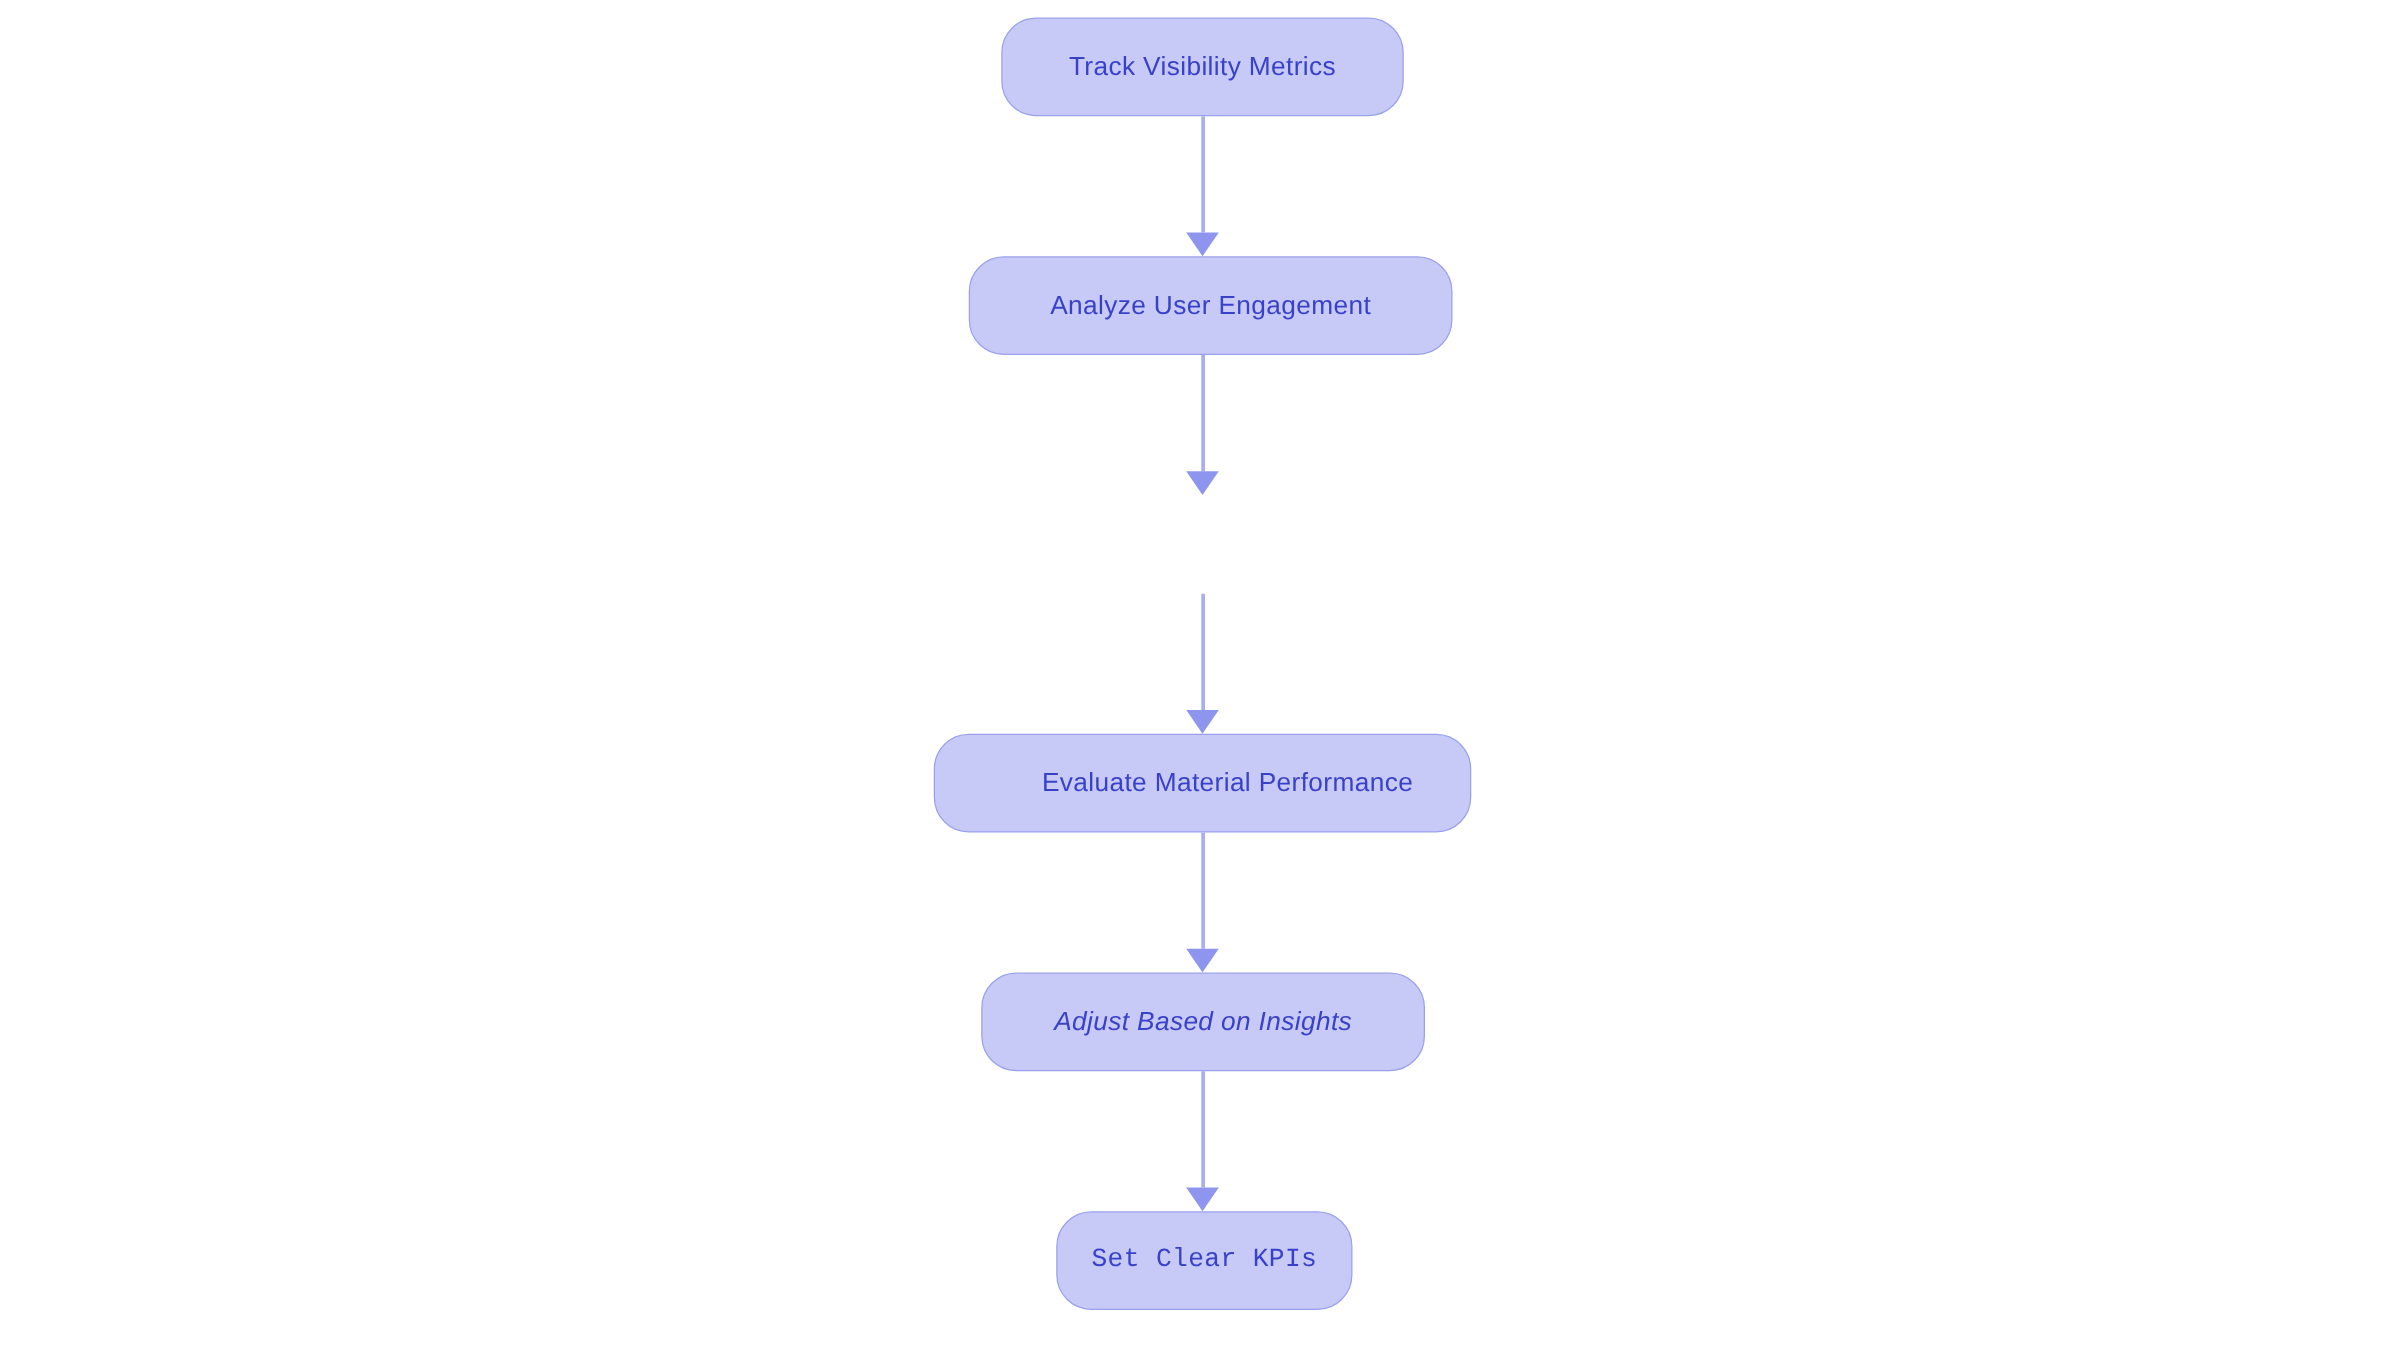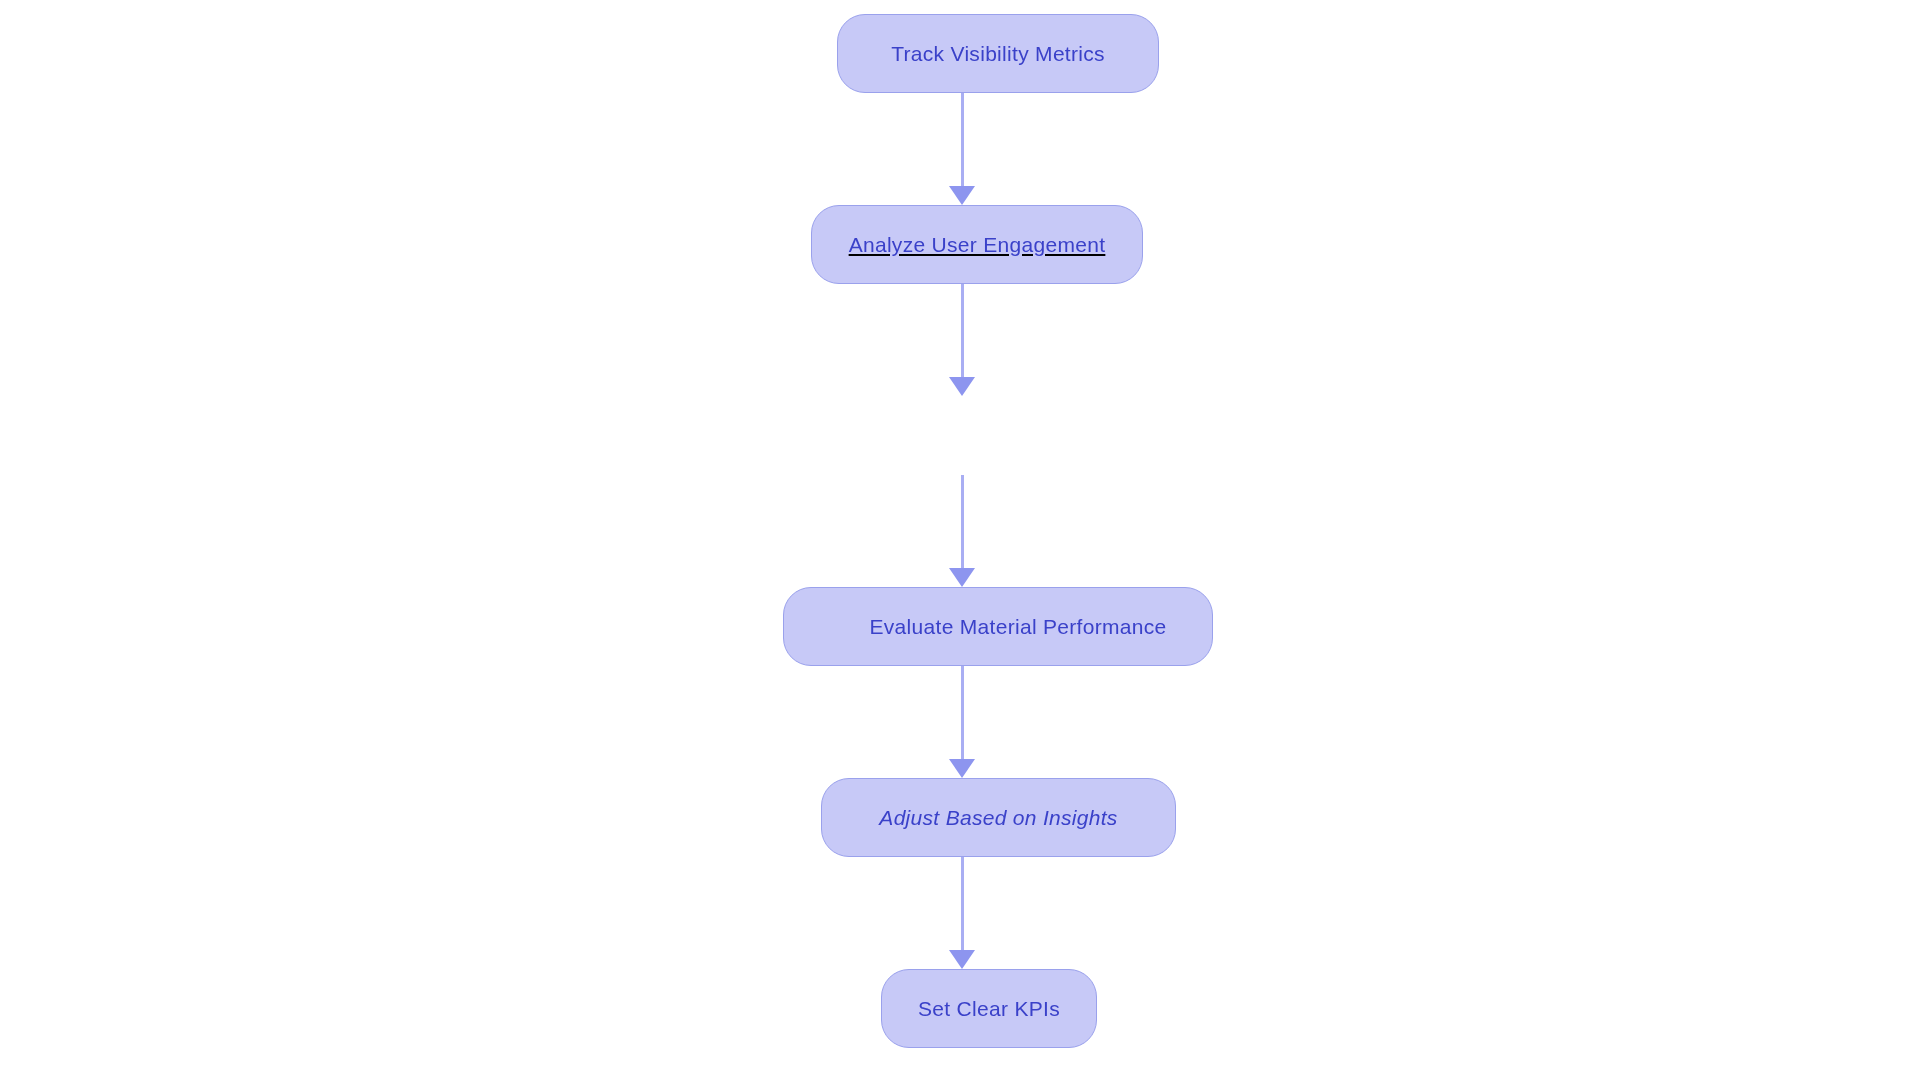--- a/index.html
+++ b/index.html
@@ -18,21 +18,20 @@
   .flow-node {
     position: absolute;
     height: 79px;
     border-radius: 28px;
     background: var(--node-fill, #c7c9f7);
     border: 1.5px solid var(--node-border, #9aa1ec);
     box-sizing: border-box;
     display: flex;
     align-items: center;
     justify-content: center;
-    margin-left: 36px;
   }
   .flow-node .node-label {
     color: var(--node-text, #3a41c9);
     font-size: 21px;
     font-weight: 400;
     letter-spacing: 0.3px;
     white-space: nowrap;
   }
   .flow-arrow {
     position: absolute;
@@ -63,21 +62,21 @@
 
   <div class="flow-node" style="top:14px; left:801px; width:322px;">
     <span class="node-label">Track Visibility Metrics</span>
   </div>
 
   <div class="flow-arrow" style="top:93px;">
     <div class="arrow-shaft"></div>
     <div class="arrow-head"></div>
   </div>
 
-  <div class="flow-node" style="top:205px; left:775px; width:332px;text-decoration:underline;">
+  <div class="flow-node" style="top:205px; left:775px; width:387px;">
     <span class="node-label">Analyze User Engagement</span>
   </div>
 
   <div class="flow-arrow" style="top:284px;">
     <div class="arrow-shaft"></div>
     <div class="arrow-head"></div>
   </div>
 
 
   <div class="flow-arrow" style="top:475px;">
@@ -96,17 +95,17 @@
 
   <div class="flow-node" style="top:778px; left:785px; width:355px;font-style:italic;">
     <span class="node-label">Adjust Based on Insights</span>
   </div>
 
   <div class="flow-arrow" style="top:857px;">
     <div class="arrow-shaft"></div>
     <div class="arrow-head"></div>
   </div>
 
-  <div class="flow-node" style="top:969px; left:845px; width:216px;">
+  <div class="flow-node" style="top:969px; left:845px; width:237px;font-family:Liberation Mono, monospace;">
     <span class="node-label">Set Clear KPIs</span>
   </div>
 
 </div>
 
 </body></html>

